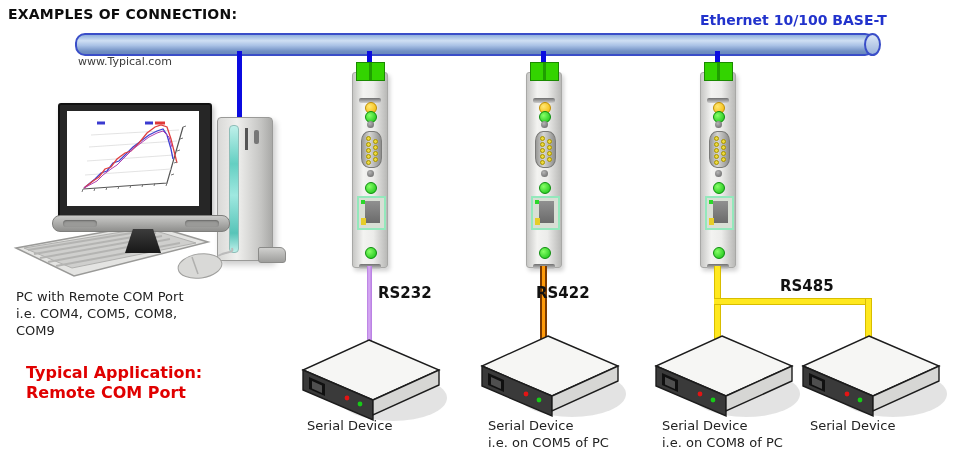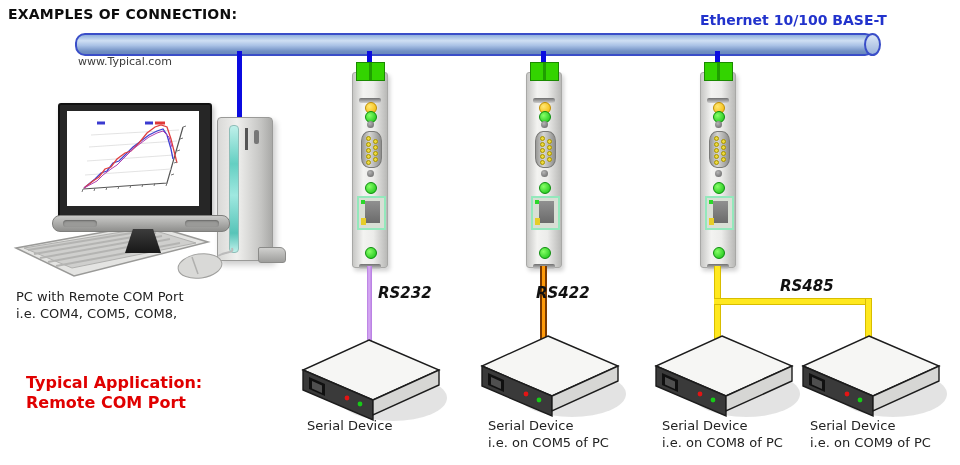--- a/index.html
+++ b/index.html
@@ -52,21 +52,21 @@
   .rj45-tab{position:absolute;left:2px;bottom:3px;width:5px;height:7px;background:#e6cd28;}
 
   
   .cable-rs232{left:367px;top:266px;width:5px;height:78px;
     background:linear-gradient(90deg,#b57ae0,#d9aef5 40%,#b57ae0);}
   .cable-rs422{left:540px;top:266px;width:7px;height:78px;
     background:linear-gradient(90deg,#7a3900 0 2px,#ff9b0a 2px 5px,#7a3900 5px);}
   .rs485{background:linear-gradient(90deg,#d8bd00 0 1px,#ffe81e 1px 6px,#d8bd00 6px);}
   .rs485h{left:714px;top:298px;width:158px;height:7px;
     background:linear-gradient(#d8bd00 0 1px,#ffe81e 1px 6px,#d8bd00 6px);}
-  .bus-label{font-size:15px;font-weight:bold;color:#111;font-style:italic;}
+  .bus-label{font-size:15px;font-weight:bold;color:#111;}
 
   
   .cap{font-size:13px;color:#222;line-height:17px;}
   .app-cap{font-size:16px;font-weight:bold;color:#e00000;line-height:20px;}
 
   
   .monitor{left:58px;top:103px;width:150px;height:112px;background:#262626;border:2px solid #111;
     border-radius:3px;box-shadow:2px 3px 5px rgba(0,0,0,0.25);}
   .screen{position:absolute;left:7px;top:6px;width:132px;height:95px;background:#ffffff;}
   .spk-bar{left:52px;top:215px;width:176px;height:15px;border-radius:8px;
@@ -289,26 +289,26 @@
   <div class="abs cap" style="left:488px;top:417px">
     <div>Serial Device</div>
     <div>i.e. on COM5 of PC</div>
   </div>
   <div class="abs cap" style="left:662px;top:417px">
     <div>Serial Device</div>
     <div>i.e. on COM8 of PC</div>
   </div>
   <div class="abs cap" style="left:810px;top:417px">
     <div>Serial Device</div>
-    <div>i.e. on COM9 of PC</div>
   </div>
 
   <div class="abs cap" style="left:16px;top:288px">
     <div>PC with Remote COM Port</div>
     <div>i.e. COM4, COM5, COM8,</div>
-  </div>
-
-  <div class="abs app-cap" style="left:26px;top:373px">
+    <div>COM9</div>
+  </div>
+
+  <div class="abs app-cap" style="left:26px;top:363px">
     <div>Typical Application:</div>
     <div>Remote COM Port</div>
   </div>
 
 </div>
 
 </body></html>

